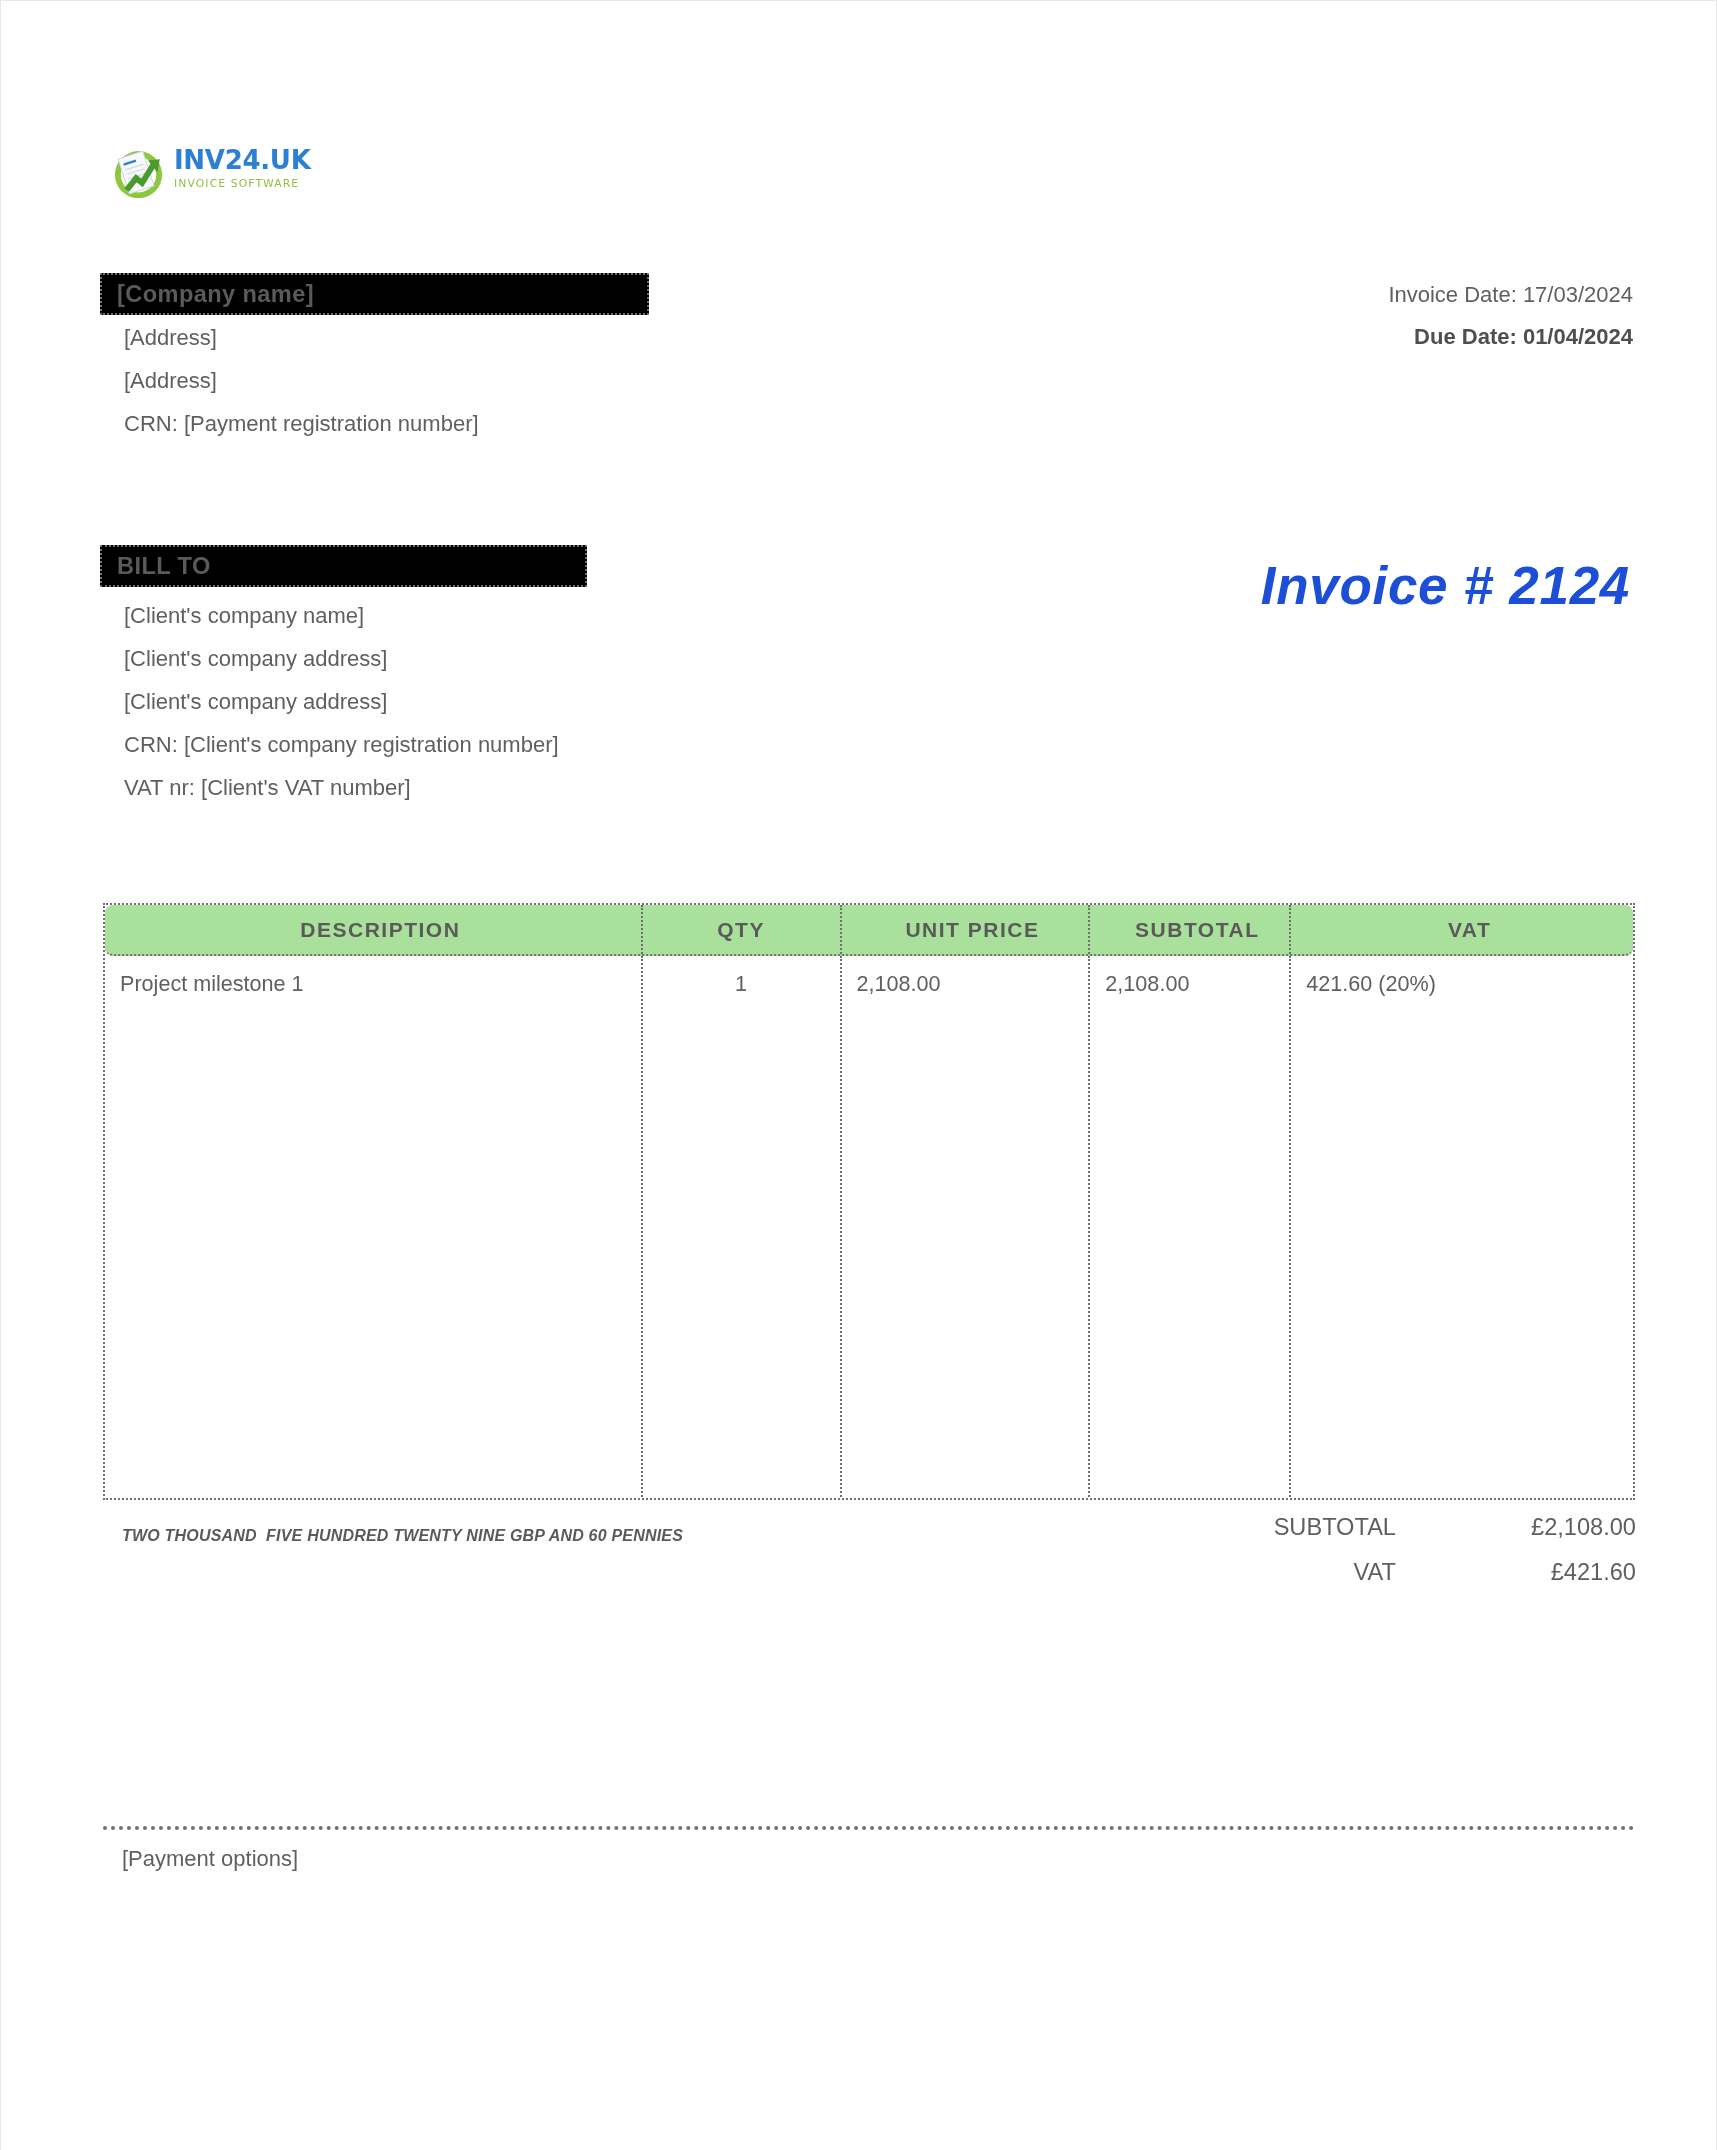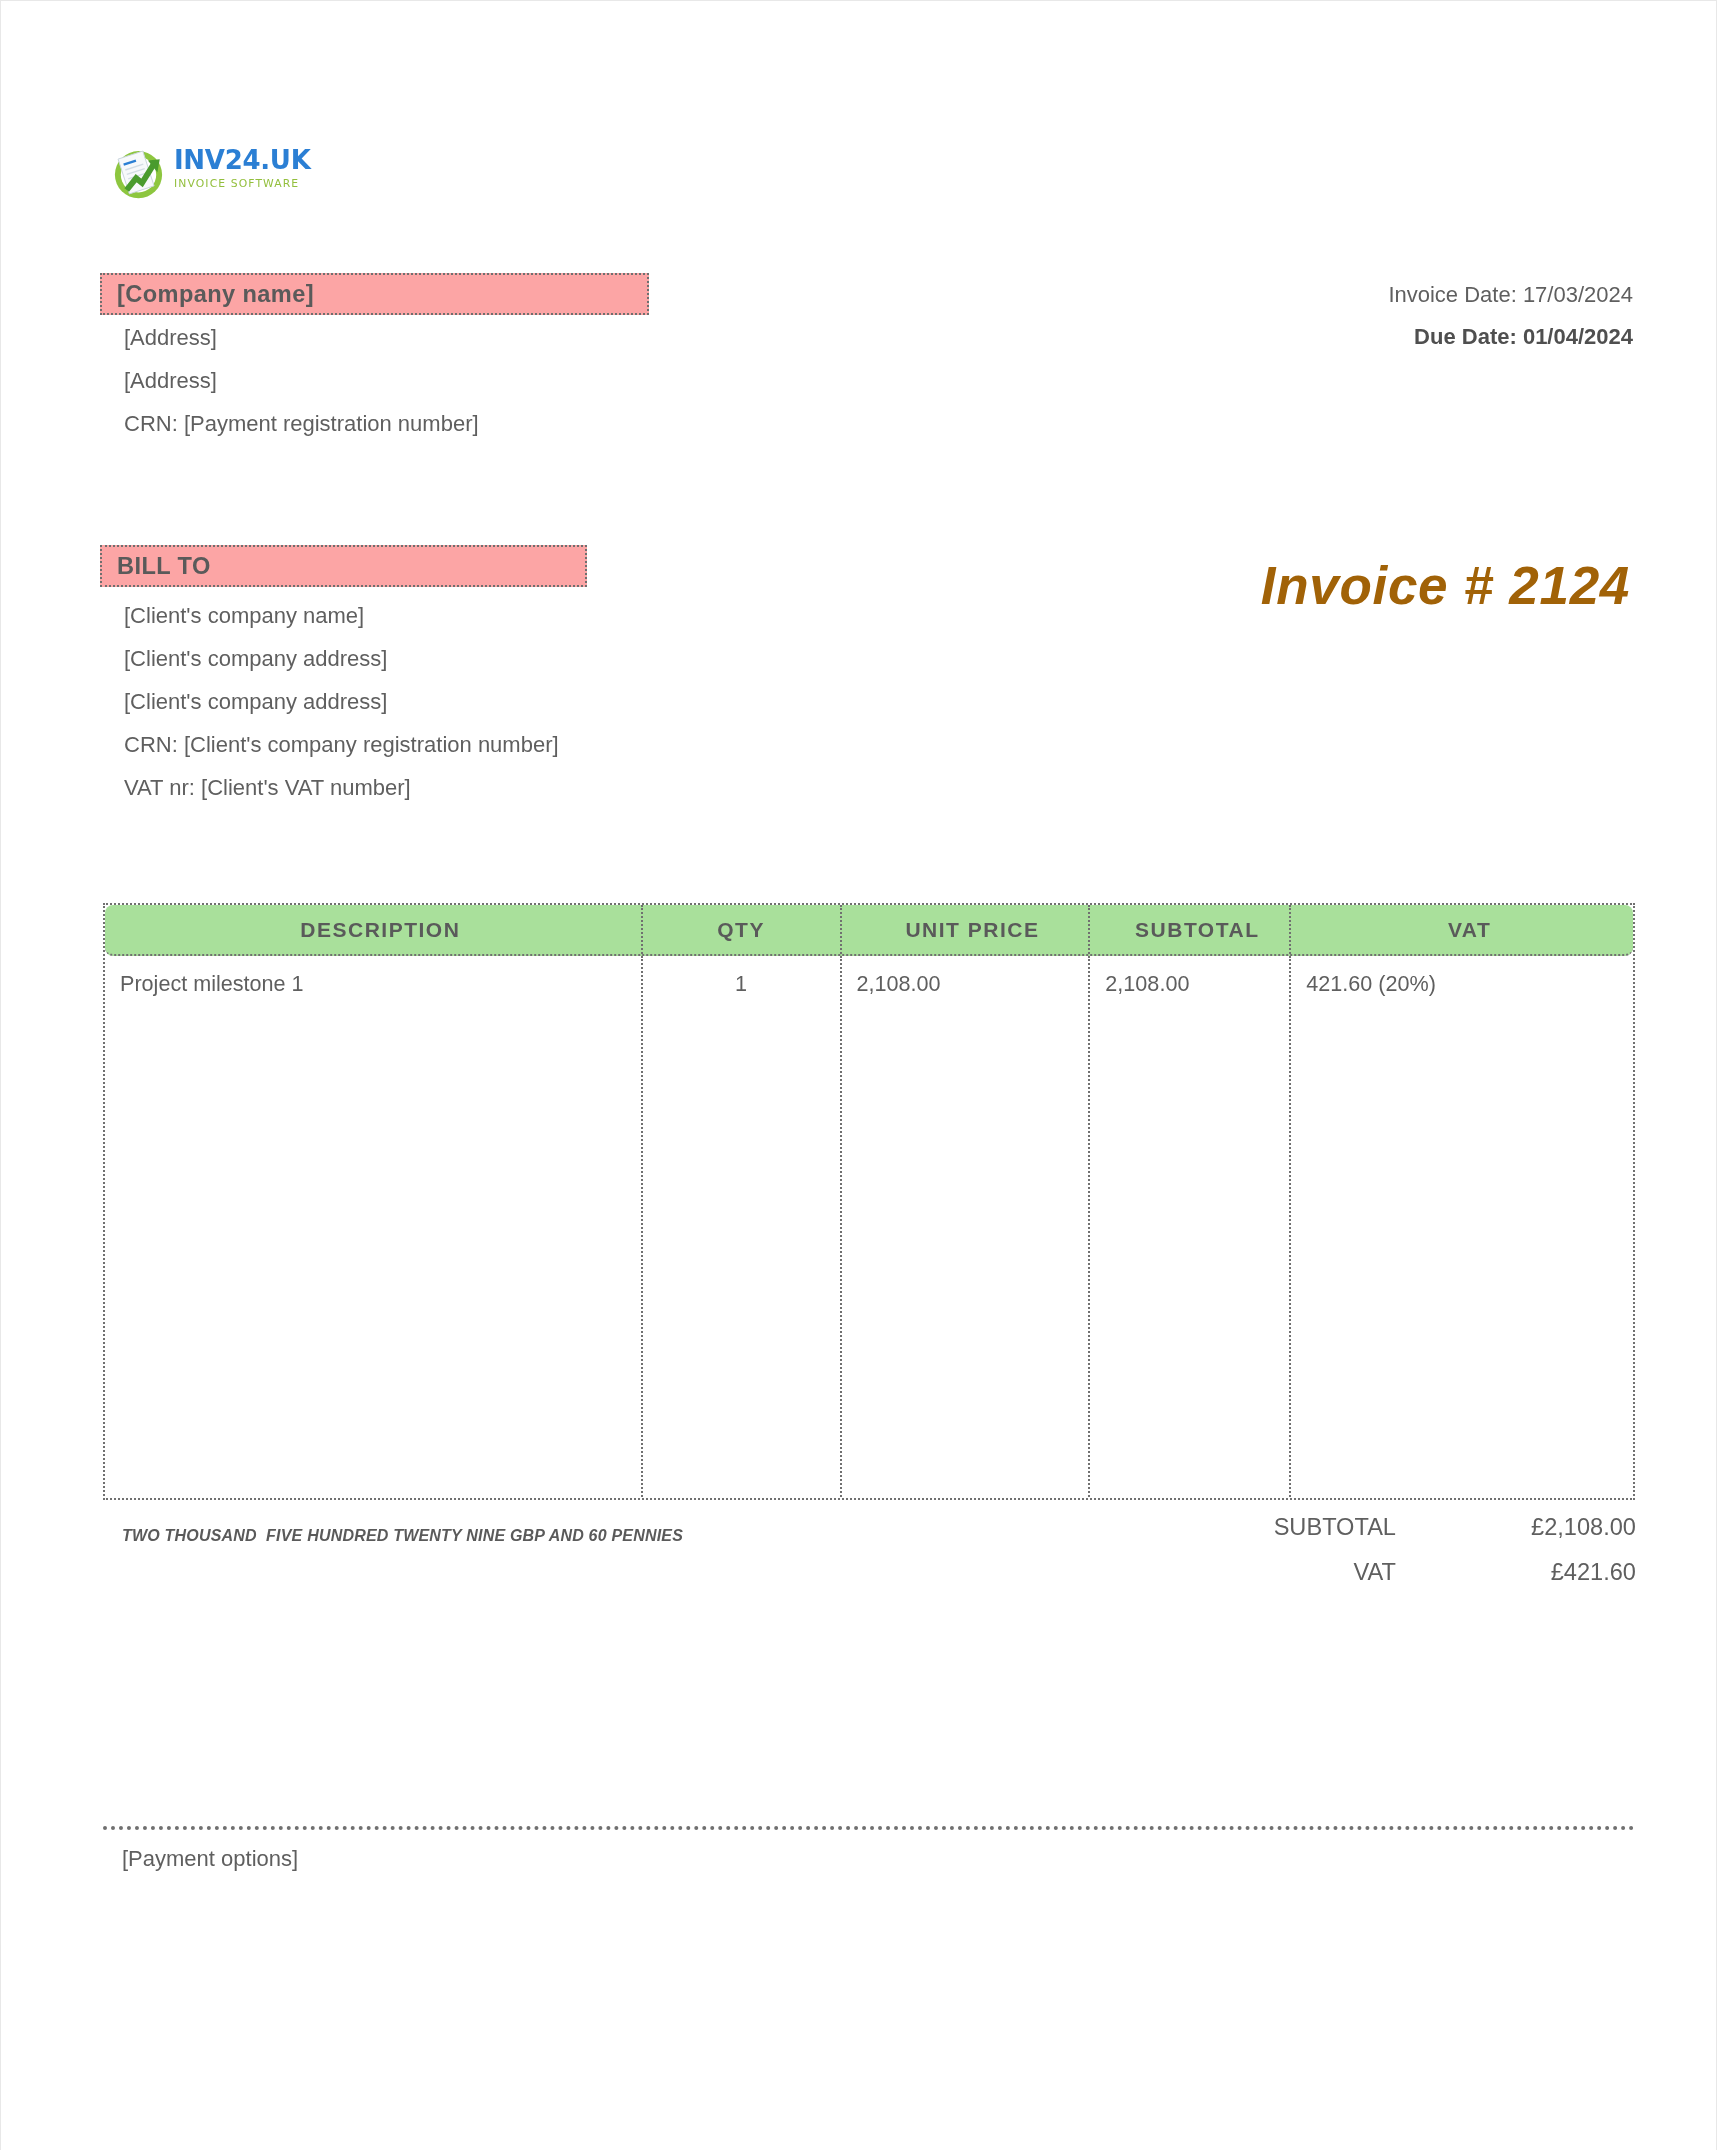--- a/index.html
+++ b/index.html
@@ -64,21 +64,21 @@
     color: #93bf3d;
     letter-spacing: 1.1px;
     margin-top: 4px;
     white-space: nowrap;
   }
 
   
   .sect-head {
     position: absolute;
     box-sizing: border-box;
-    background: #fca5a5;
+    background: #000000;
     border: 2.7px dotted #6f6f6f;
     height: 42px;
     display: flex;
     align-items: center;
     padding-left: 15px;
   }
   .sect-head span {
     font-family: "Liberation Sans", sans-serif;
     font-size: 23.6px;
     font-weight: bold;
@@ -115,21 +115,21 @@
   .dates .d2 { font-weight: bold; color: #4f4f4f; white-space: nowrap;}
 
   
   .inv-title {
     position: absolute;
     right: 86px;
     top: 554px;
     font-size: 53px;
     font-weight: bold;
     font-style: italic;
-    color: #a16207;
+    color: #1d4ed8;
     letter-spacing: 0.7px;
     white-space: nowrap;
   }
 
   
   .tbl {
     position: absolute;
     left: 102px;
     top: 902px;
     width: 1532px;

